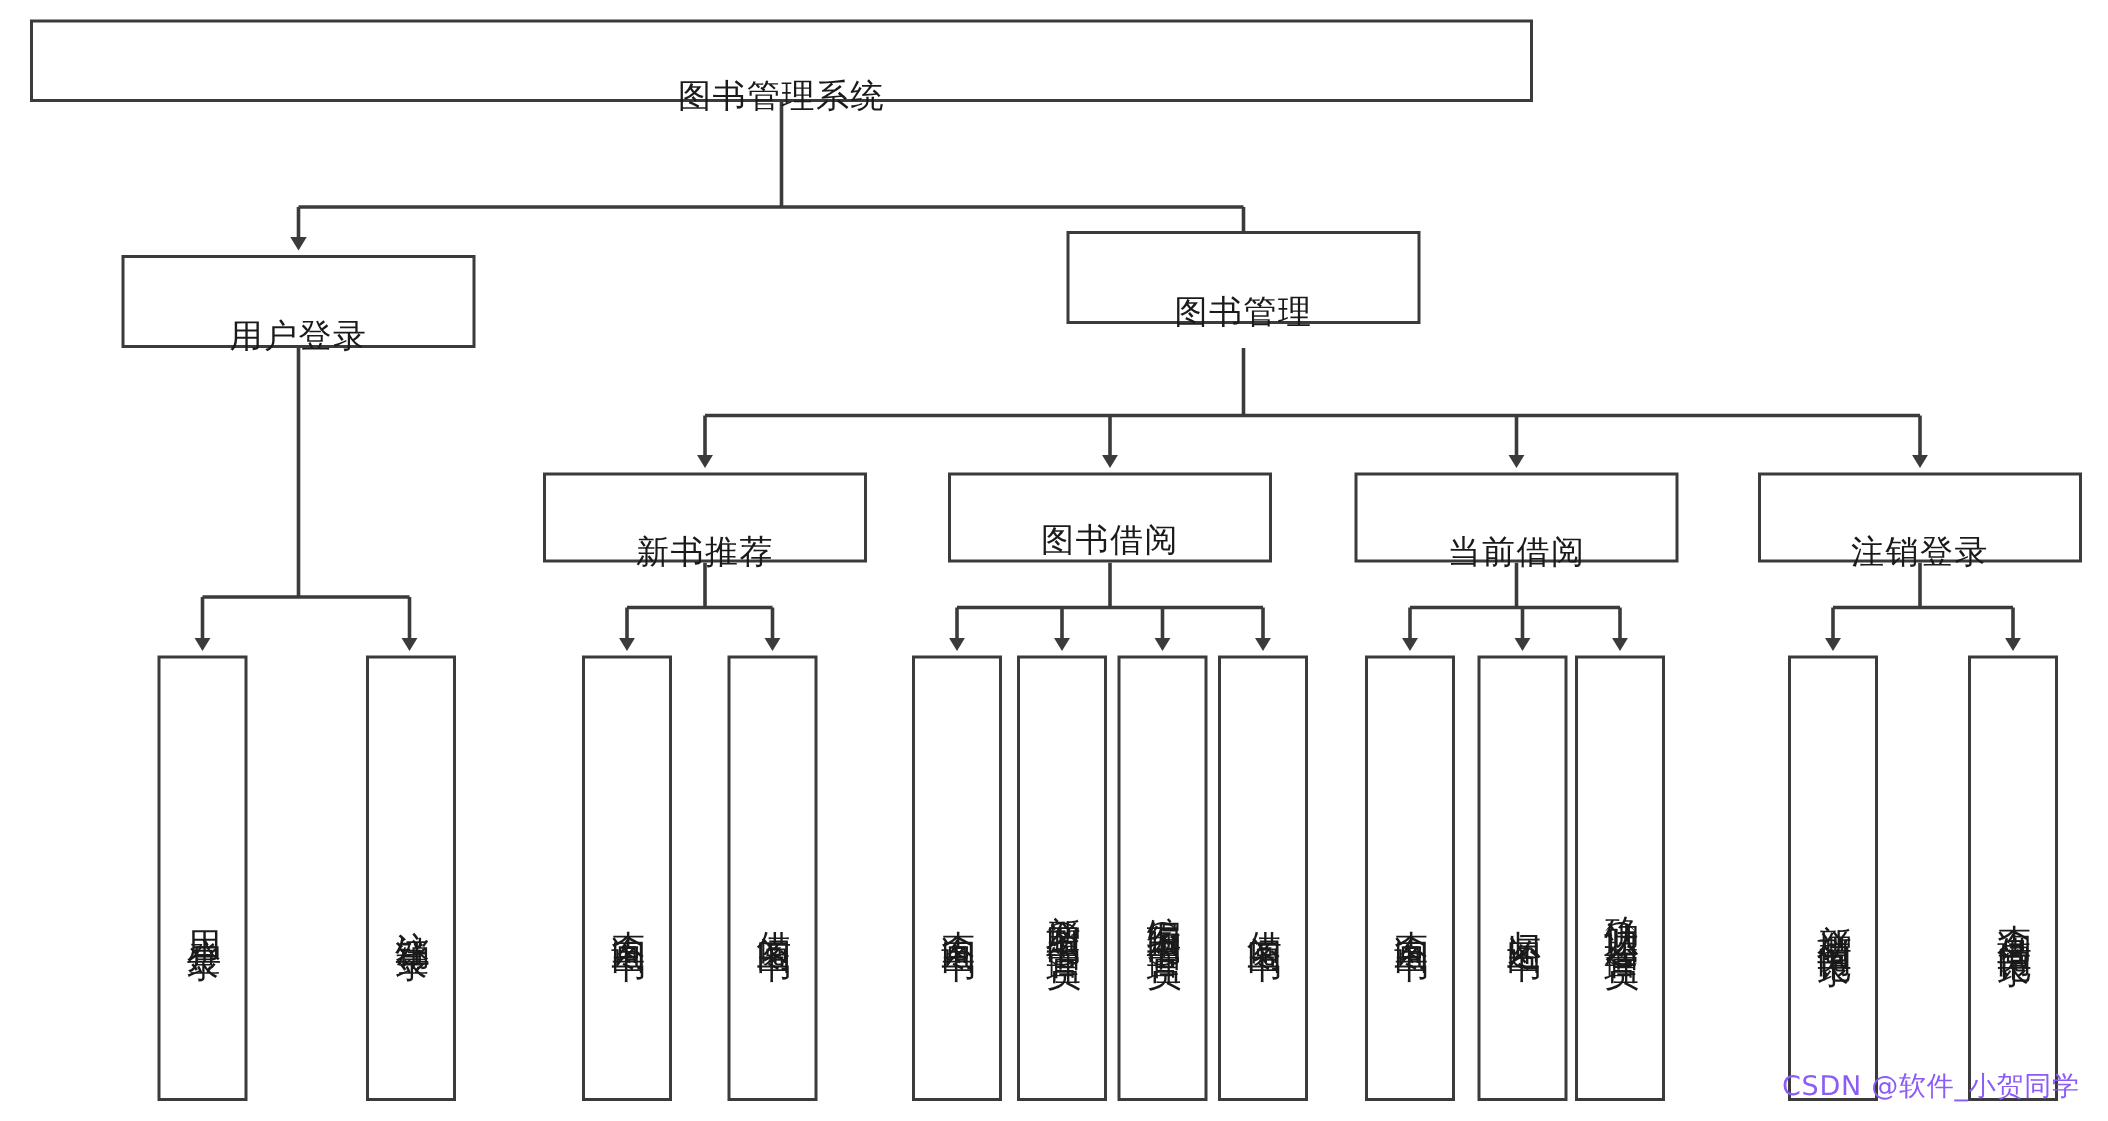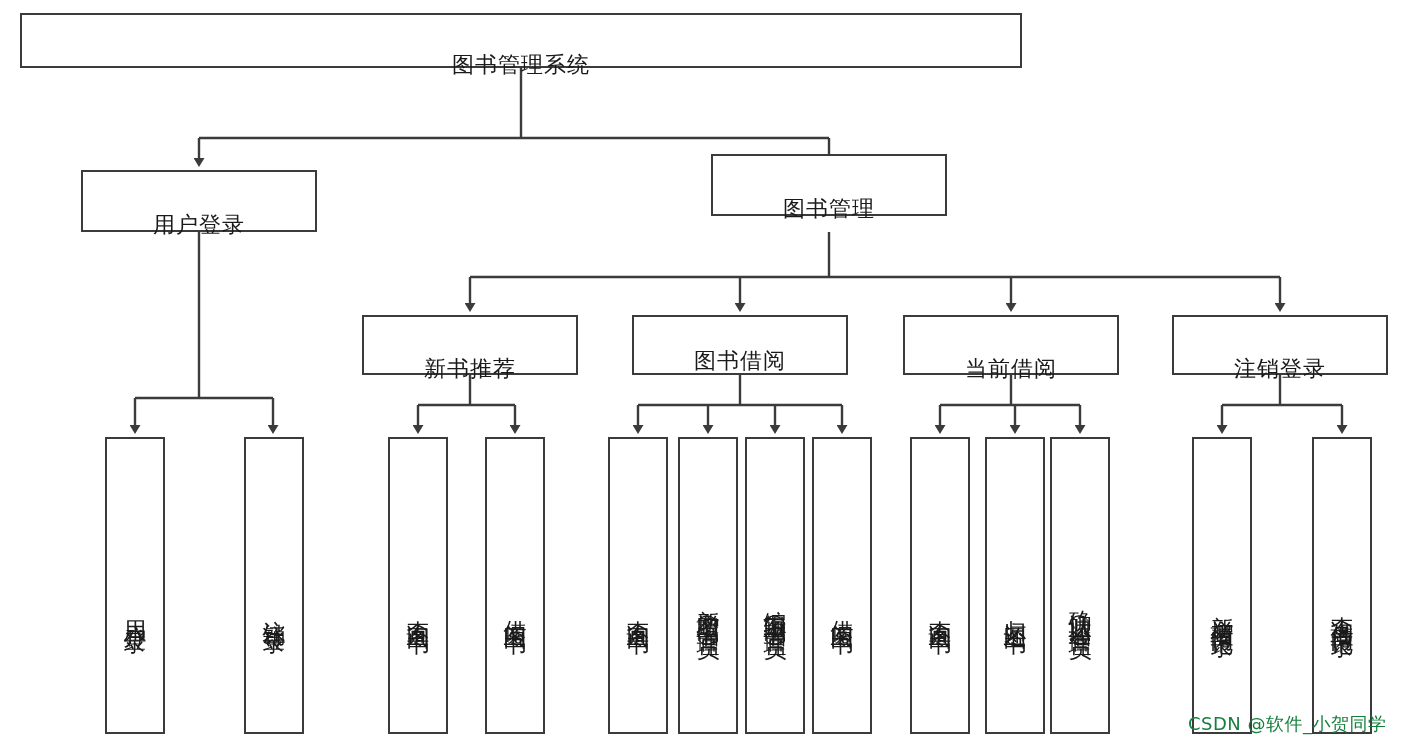--- a/index.html
+++ b/index.html
@@ -59,21 +59,21 @@
     letter-spacing: 4px;
     line-height: 1.0;
     white-space: nowrap;
     max-height: 268px;
   }
   #watermark {
     position: absolute;
     left: 1188px;
     top: 712px;
     font-size: 18px;
-    color: #15803d;
+    color: #8b5cf6;
     white-space: nowrap;
     letter-spacing: 0.5px;
   }
 </style>
 </head>
 <body>
 
 <div id="diagram-root">
 
   <svg id="edges" viewBox="0 0 1405 747" xmlns="http://www.w3.org/2000/svg">

